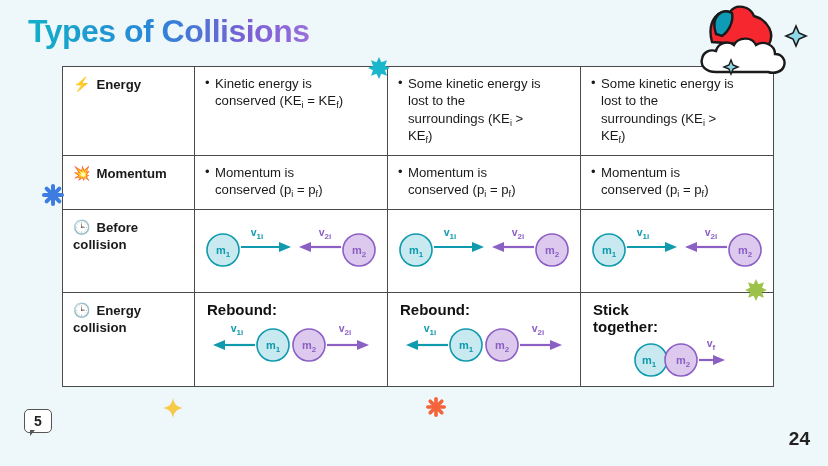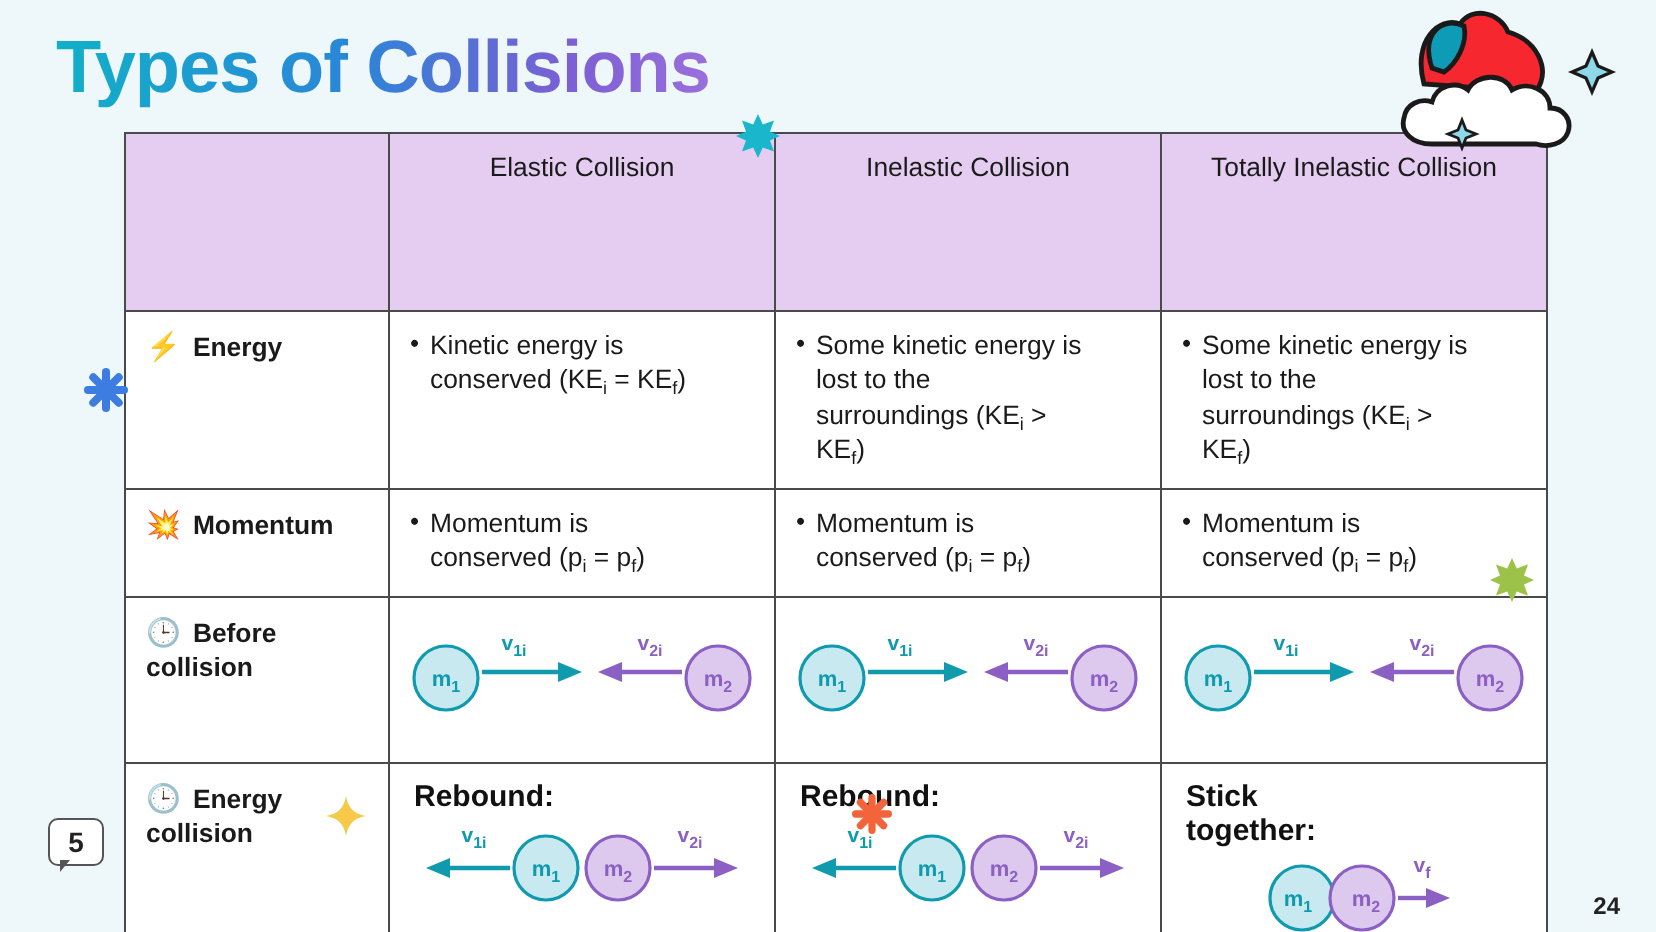--- a/index.html
+++ b/index.html
@@ -5,21 +5,21 @@
   html,body{margin:0;padding:0;}
   body{
     width:828px;height:466px;overflow:hidden;
     background:#eef7f9;
     font-family:"Liberation Sans", sans-serif;
     position:relative;
   }
   
   #title{
     position:absolute;left:28px;top:13px;
-    font-size:37px;font-weight:bold;letter-spacing:-0.5px;
+    font-size:32px;font-weight:bold;letter-spacing:-0.5px;
     background:linear-gradient(90deg,#11b0c8 0%,#2a86d8 45%,#7b5fd4 78%,#9a6fdc 100%);
     -webkit-background-clip:text;background-clip:text;
     color:transparent;-webkit-text-fill-color:transparent;
     white-space:nowrap;
   }
   
   #table{
     position:absolute;left:62px;top:66px;
     width:712px;border-collapse:collapse;
     table-layout:fixed;background:#ffffff;
@@ -76,44 +76,38 @@
     width:26px;height:22px;border:1.6px solid #555;border-radius:5px;
     background:#fff;display:flex;align-items:center;justify-content:center;
     font-size:14px;font-weight:bold;color:#222;
   }
   #slide-badge:after{
     content:"";position:absolute;left:5px;top:20px;
     width:0;height:0;border-left:5px solid #555;
     border-bottom:6px solid transparent;
   }
   #page-number{
-    position:absolute;right:18px;top:446px;
-    font-size:12px;font-weight:bold;color:#222;
+    position:absolute;right:18px;top:428px;
+    font-size:19px;font-weight:bold;color:#222;
   }
 </style>
 </head>
 <body>
 
 <div id="title">Types of Collisions</div>
 
 <table id="table">
   <colgroup>
     <col class="col-label">
       <col class="col-data">
       <col class="col-data">
       <col class="col-data">
   </colgroup>
   <tbody>
 
-    <tr>
-      <td class="hdr"></td>
-      <td class="hdr">Elastic Collision</td>
-      <td class="hdr">Inelastic Collision</td>
-      <td class="hdr">Totally Inelastic Collision</td>
-    </tr>
 
     <tr>
       <td class="rowlabel">
         <span class="emo">⚡</span><span class="lbl">Energy</span>
       </td>
       <td>
         <ul class="blist">
             <li>
           <span>Kinetic energy is</span><br>
           <span>conserved (KE</span><sub>i</sub><span> = KE</span><sub>f</sub><span>)</span>

